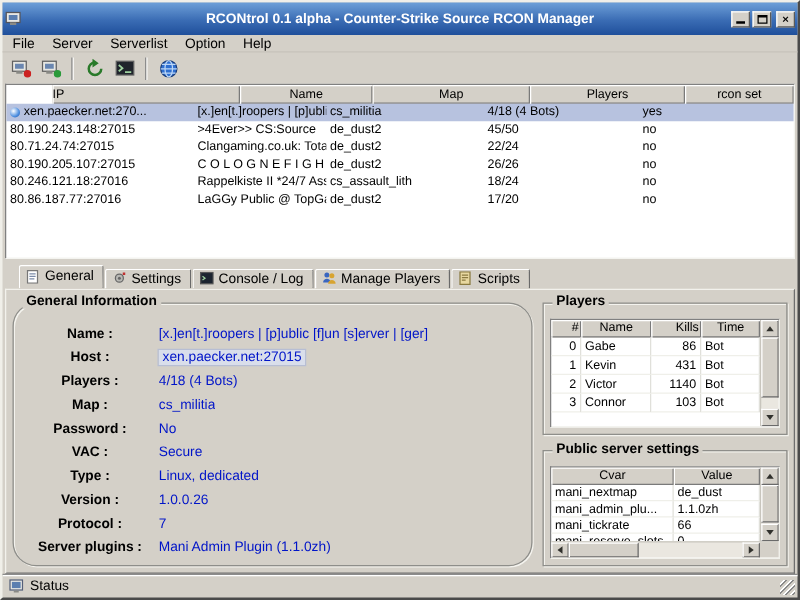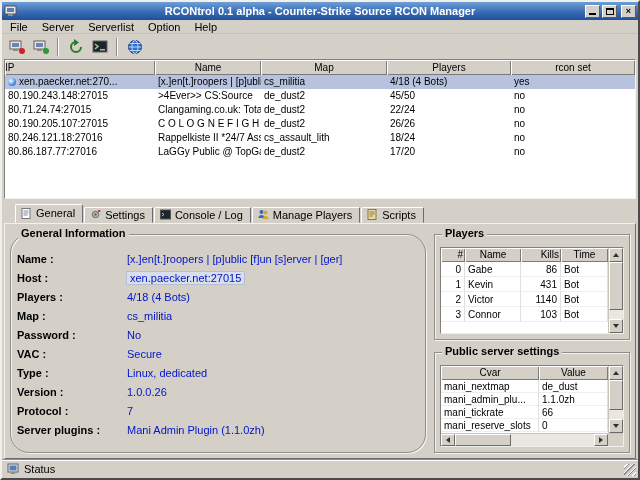--- a/index.html
+++ b/index.html
@@ -1,42 +1,42 @@
 <!DOCTYPE html>
 <html><head>
 <meta charset="utf-8">
 <style>
   *{box-sizing:border-box;margin:0;padding:0;}
   html,body{overflow:hidden;}
   body{width:640px;height:480px;font-family:"Liberation Sans",sans-serif;background:#9a9a9a;}
   .window{width:640px;height:480px;display:flex;flex-direction:column;background:#d4d0c8;border:2px solid;border-color:#f0efe9 #4a4a4a #4a4a4a #f0efe9;}
 
   
-  .titlebar{height:18px;flex:none;display:flex;align-items:center;padding:0 2px;position:relative;
+  .titlebar{height:26px;flex:none;display:flex;align-items:center;padding:0 2px;position:relative;
     background:linear-gradient(180deg,#6d9fd8 0%,#3a6cb4 55%,#1f4f9b 100%);}
   .title-text{position:absolute;left:0;right:0;text-align:center;color:#fff;font-size:11px;font-weight:bold;line-height:18px;white-space:nowrap;}
   .app-icon{width:14px;height:14px;z-index:1;display:flex;}
   .tb-buttons{margin-left:auto;display:flex;gap:2px;z-index:1;}
   .tb-btn{width:15px;height:13px;background:#d4d0c8;border:1px solid;border-color:#fff #5a5a5a #5a5a5a #fff;display:flex;align-items:center;justify-content:center;font-size:9px;line-height:1;color:#000;cursor:default;}
   .glyph-min{width:7px;height:2px;background:#000;margin-top:5px;}
   .glyph-max{width:8px;height:7px;border:1px solid #000;border-top-width:2px;}
   .tb-btn.close{margin-left:2px;font-weight:bold;}
 
   
   .menubar{height:14px;flex:none;display:flex;align-items:center;padding-left:1px;border-bottom:1px solid #c6c2ba;}
   .menu-item{font-size:11px;padding:2px 7px;color:#000;}
 
   
   .toolbar{height:25px;flex:none;display:flex;align-items:center;padding-left:3px;gap:1px;}
   .tool-btn{width:23px;height:22px;display:flex;align-items:center;justify-content:center;background:#d4d0c8;}
   .tool-sep{width:2px;height:18px;margin:0 4px;border-left:1px solid #8c8c8c;border-right:1px solid #fff;}
 
   
   .server-table{flex:none;height:140px;margin:0 2px;background:#fff;border:1px solid;border-color:#808080 #f4f4f0 #f4f4f0 #808080;display:flex;flex-direction:column;overflow:hidden;}
-  .st-header{display:flex;flex:none;height:15px;}
+  .st-header{display:flex;flex:none;height:15px;padding-left:37px;}
   .st-h{font-size:10px;text-align:center;background:#d4d0c8;box-shadow:inset 1px 1px 0 #fff,inset -1px -1px 0 #7a7a7a;line-height:15px;overflow:hidden;flex:none;}
   .st-body{flex:1;display:flex;flex-direction:column;}
   .st-row{display:flex;height:14px;flex:none;align-items:center;}
   .st-row.selected{background:#b7c2df;}
   .st-c{font-size:10px;padding-left:3px;white-space:nowrap;overflow:hidden;height:14px;line-height:14px;flex:none;}
   .c-ip{width:150px;display:flex;align-items:center;}
   .c-name{width:106px;}
   .c-map{width:126px;}
   .c-players{width:124px;}
   .c-rcon{flex:1;}
@@ -52,21 +52,21 @@
   .tab.active{height:19px;border-bottom-color:#d4d0c8;}
   .tab .ticon{display:flex;flex:none;}
 
   .tabpanel{flex:1;margin:0 2px;border:1px solid;border-color:#f2f1ec #6e6e6e #6e6e6e #f2f1ec;padding:10px 5px 5px 5px;display:flex;gap:8px;min-height:0;background:#d4d0c8;}
 
   .groupbox{position:relative;border:1px solid #8e8e8a;box-shadow:inset 1px 1px 0 #f4f3ee,1px 1px 0 #f4f3ee;}
   .legend{position:absolute;top:-8px;left:7px;background:#d4d0c8;padding:0 3px;font-size:11px;font-weight:bold;white-space:nowrap;}
 
   .gi{width:416px;flex:none;padding:14px 6px 6px 6px;display:flex;flex-direction:column;border-radius:19px;}
   .gi-row{display:flex;height:19px;align-items:center;flex:none;}
-  .gi-label{width:110px;text-align:left;font-size:11px;font-weight:bold;flex:none;white-space:nowrap;}
+  .gi-label{width:110px;text-align:center;font-size:11px;font-weight:bold;flex:none;white-space:nowrap;}
   .gi-value{font-size:11px;color:#0014c8;white-space:nowrap;overflow:hidden;}
   .gi-row.highlight .gi-value{background:#d9deeb;outline:1px solid #b7bed4;padding:0 3px;}
 
   .right-col{flex:1;display:flex;flex-direction:column;gap:12px;min-height:0;}
   .gb-players{height:106px;flex:none;padding:12px 5px 5px 5px;display:flex;}
   .gb-cvars{flex:1;padding:12px 5px 5px 5px;display:flex;min-height:0;}
 
   .mini-wrap{flex:1;display:flex;border:1px solid;border-color:#808080 #f0f0ea #f0f0ea #808080;background:#fff;min-height:0;overflow:hidden;}
   .mini-table{flex:1;display:flex;flex-direction:column;overflow:hidden;}
   .mt-header{display:flex;height:14px;flex:none;}

